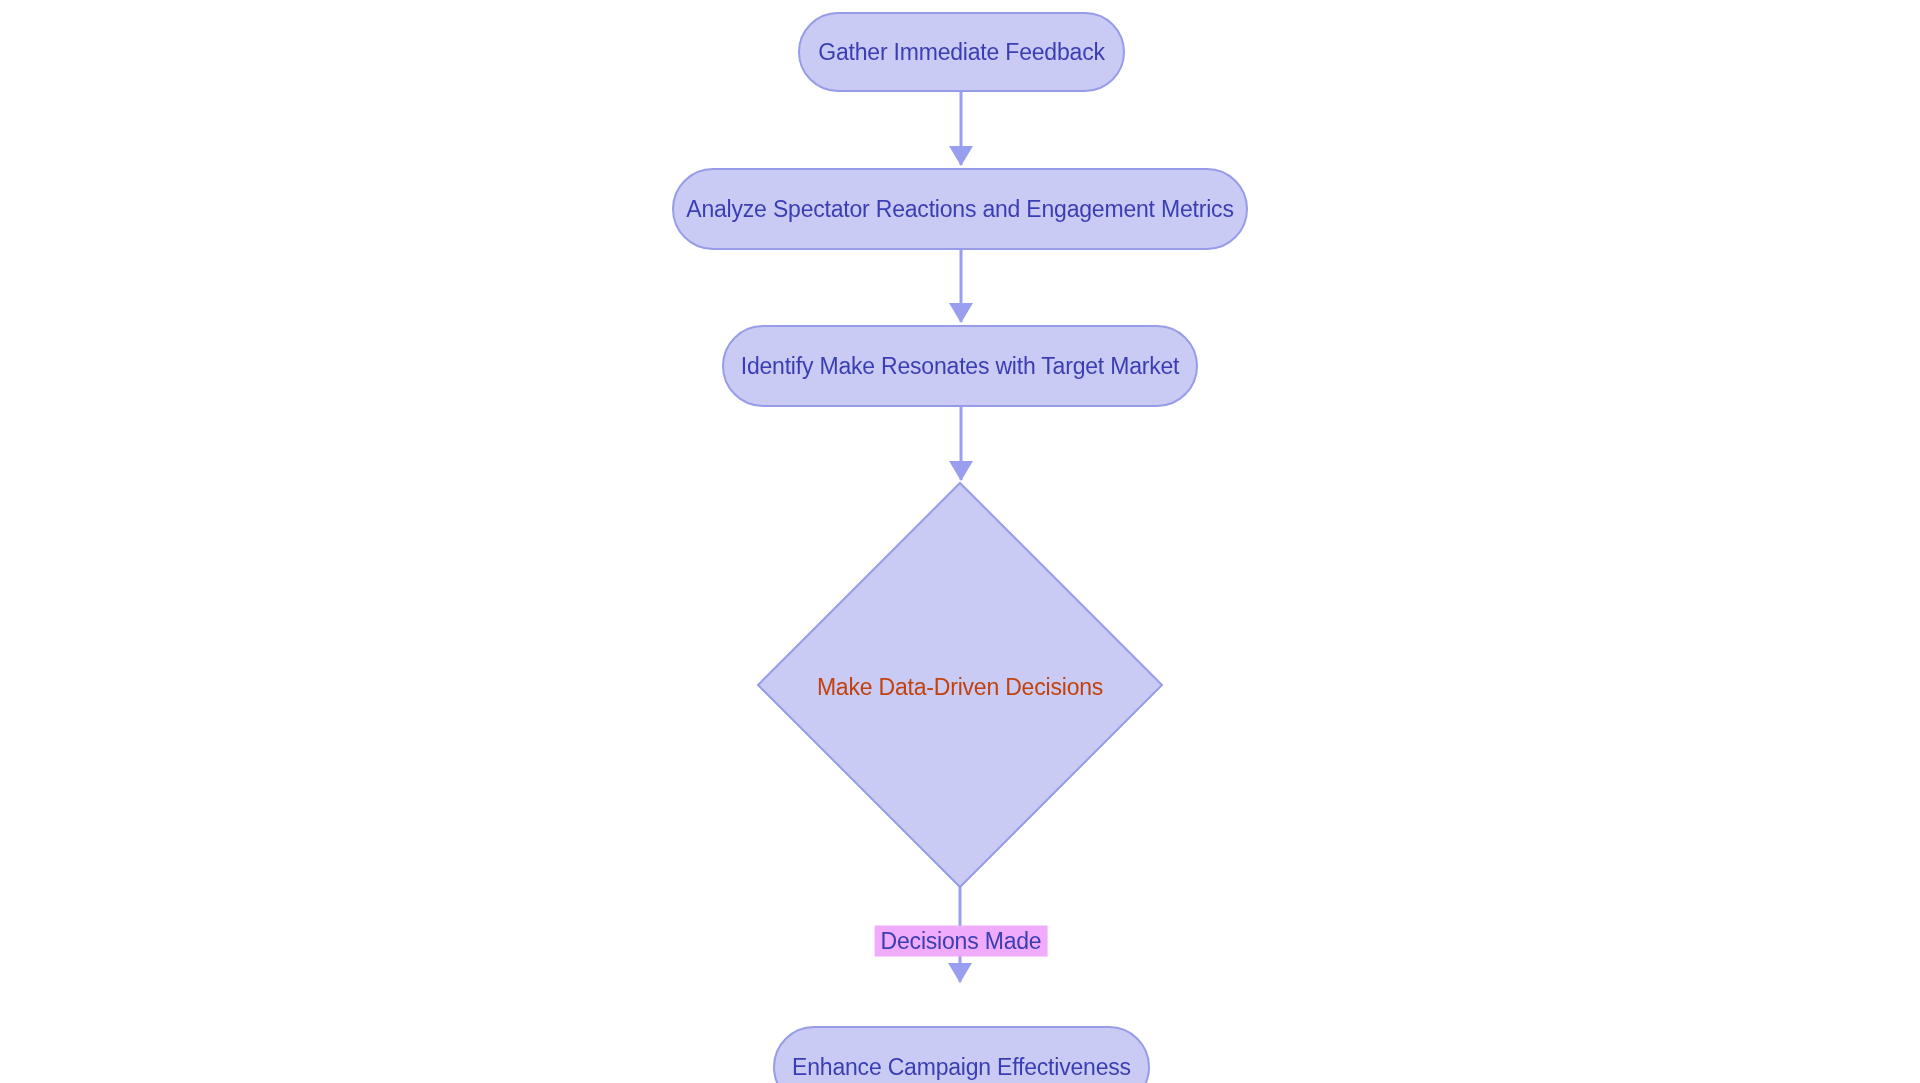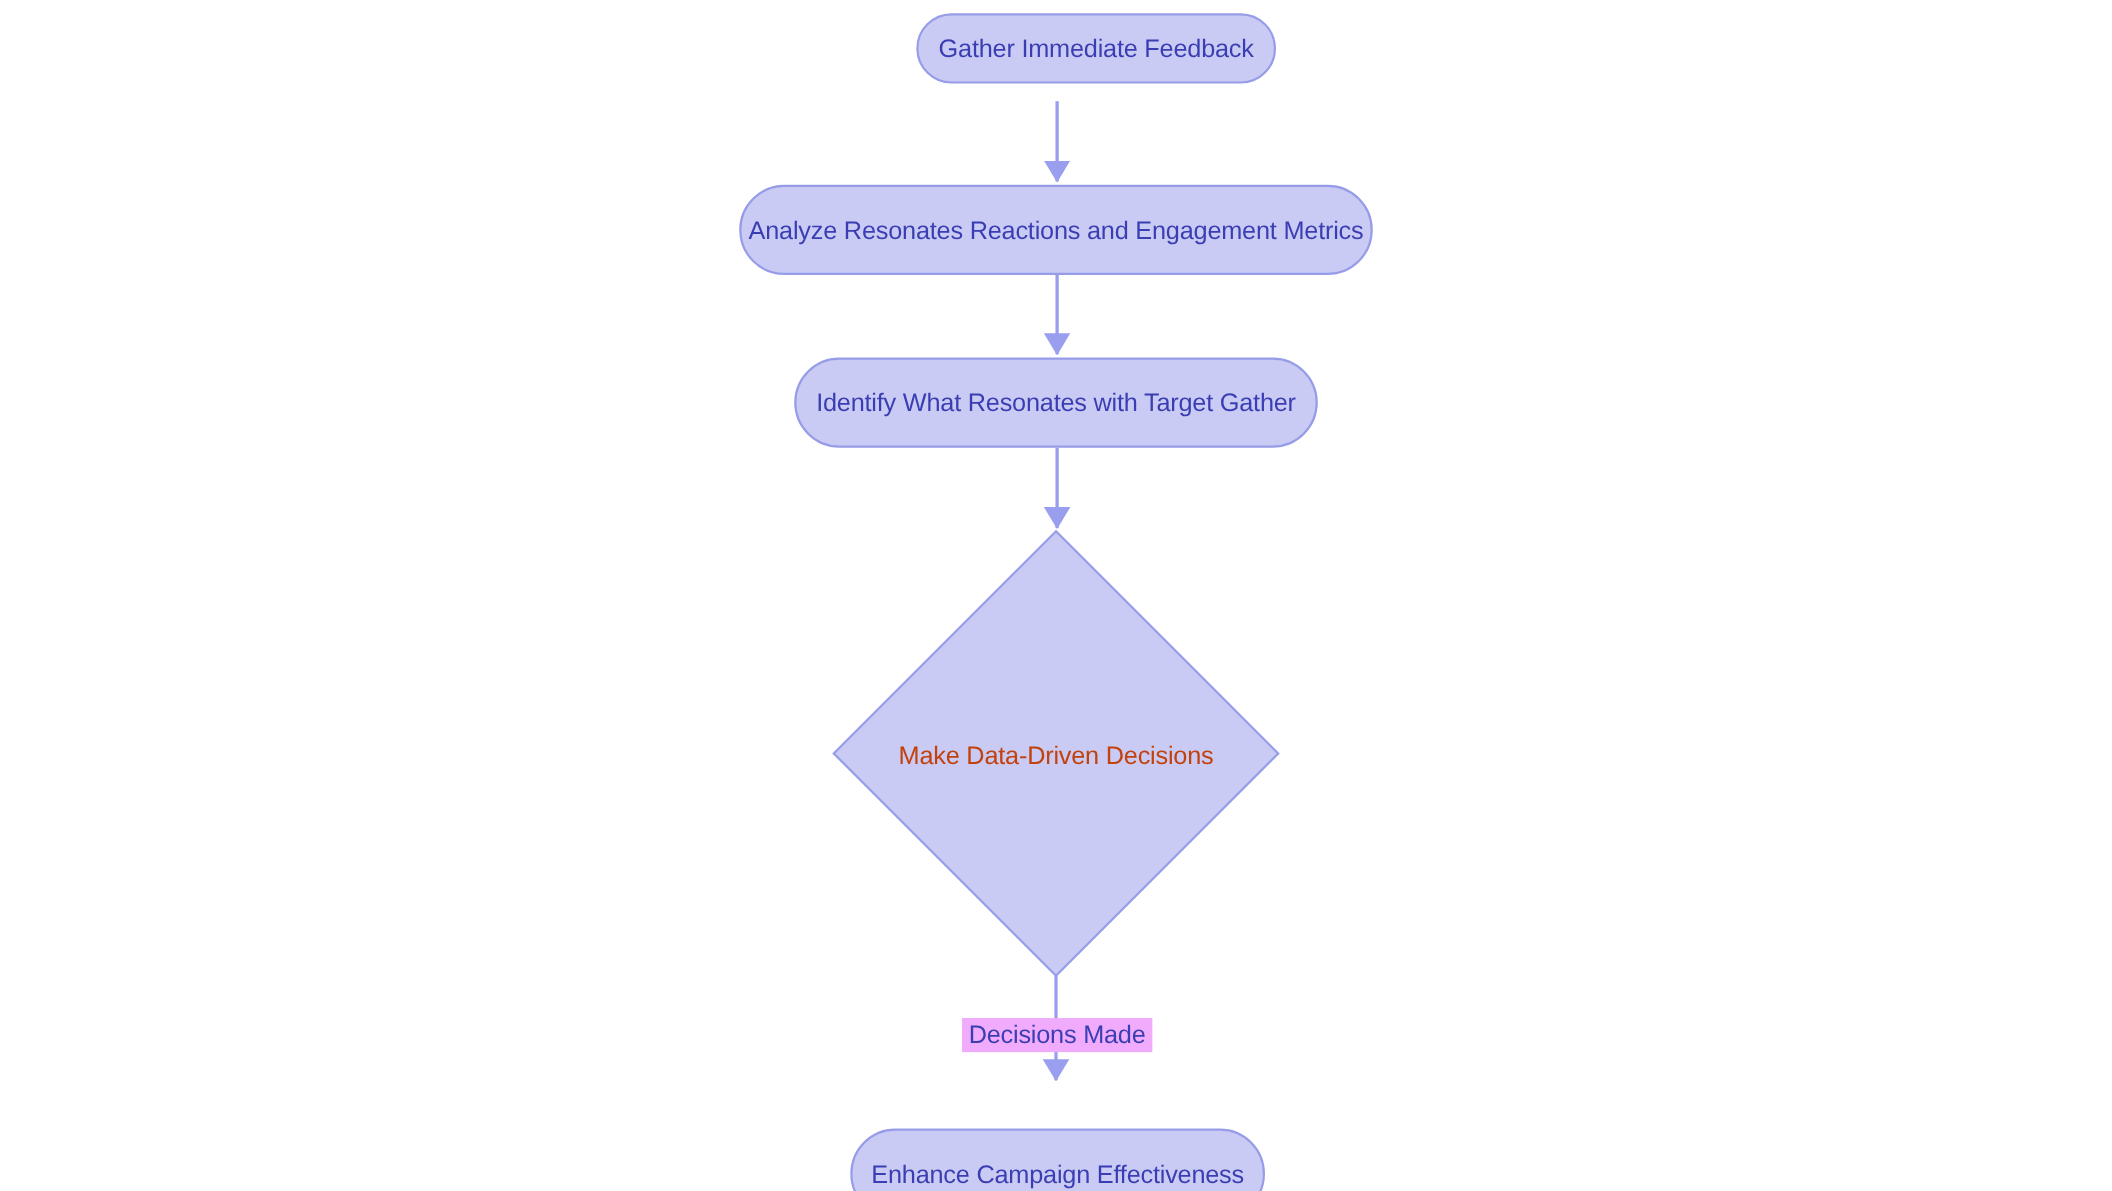--- a/index.html
+++ b/index.html
@@ -74,30 +74,30 @@
 
     <line x1="961" y1="250" x2="961" y2="322" stroke="#999fee" stroke-width="3" marker-end="url(#arrowhead)"></line>
 
     <line x1="961" y1="407" x2="961" y2="480" stroke="#999fee" stroke-width="3" marker-end="url(#arrowhead)"></line>
 
     <line x1="960" y1="887" x2="960" y2="982" stroke="#999fee" stroke-width="3" marker-end="url(#arrowhead)"></line>
 
     <polygon points="960,483 1162,685 960,887 758,685" fill="#c9cbf4" stroke="#979ce8" stroke-width="2"></polygon>
   </svg>
 
-  <div class="node pill" style="left:833px; top:12px; width:327px; height:64px;">
+  <div class="node pill" style="left:798px; top:12px; width:327px; height:80px;">
     <span>Gather Immediate Feedback</span>
   </div>
 
   <div class="node pill" style="left:672px; top:168px; width:576px; height:82px;">
-    <span>Analyze Resonates Reactions and Engagement Metrics</span>
+    <span>Analyze Spectator Reactions and Engagement Metrics</span>
   </div>
 
   <div class="node pill" style="left:722px; top:325px; width:476px; height:82px;">
-    <span>Identify What Resonates with Target Gather</span>
+    <span>Identify Make Resonates with Target Market</span>
   </div>
 
   <div class="diamond-label" style="left:960px; top:687px;">Make Data-Driven Decisions</div>
 
   <div class="edge-label" style="left:961px; top:941px;">Decisions Made</div>
 
   <div class="node pill" style="left:773px; top:1026px; width:377px; height:82px;">
     <span>Enhance Campaign Effectiveness</span>
   </div>
 

